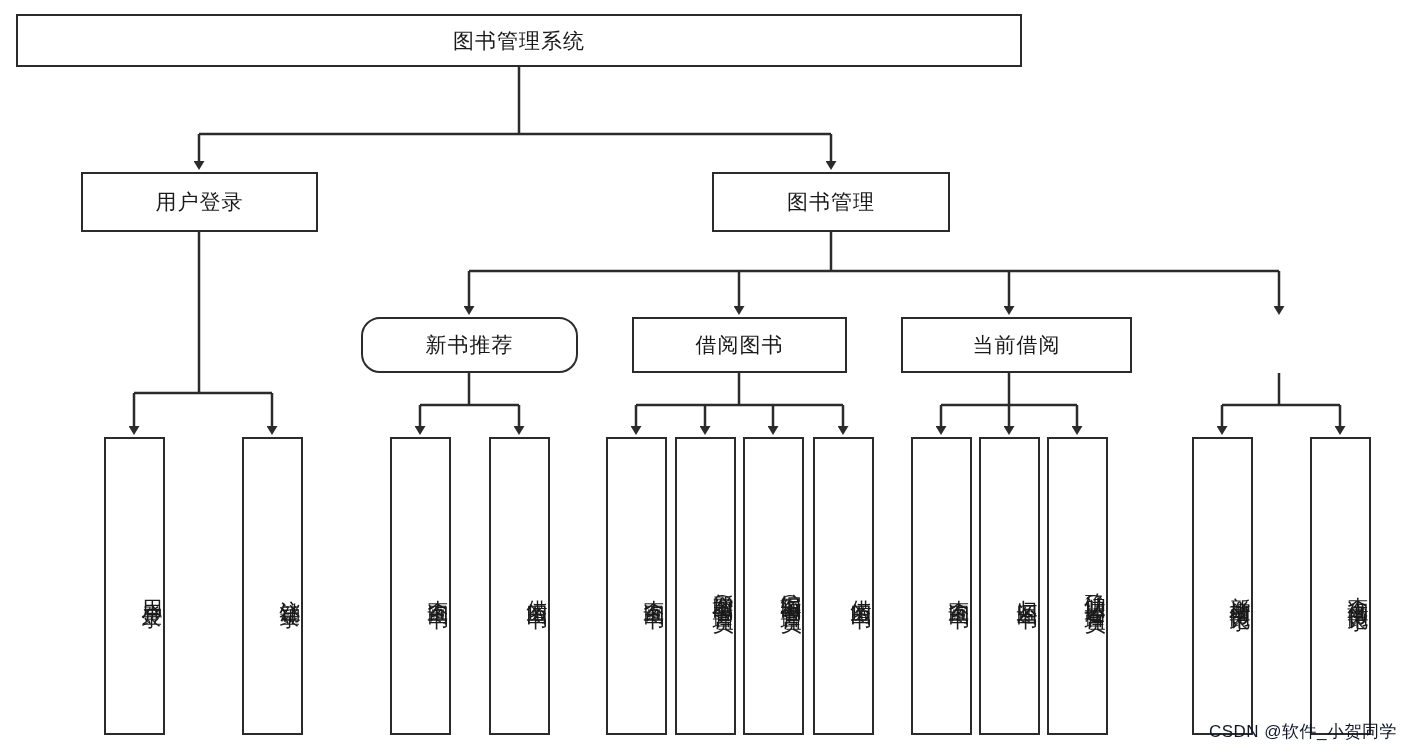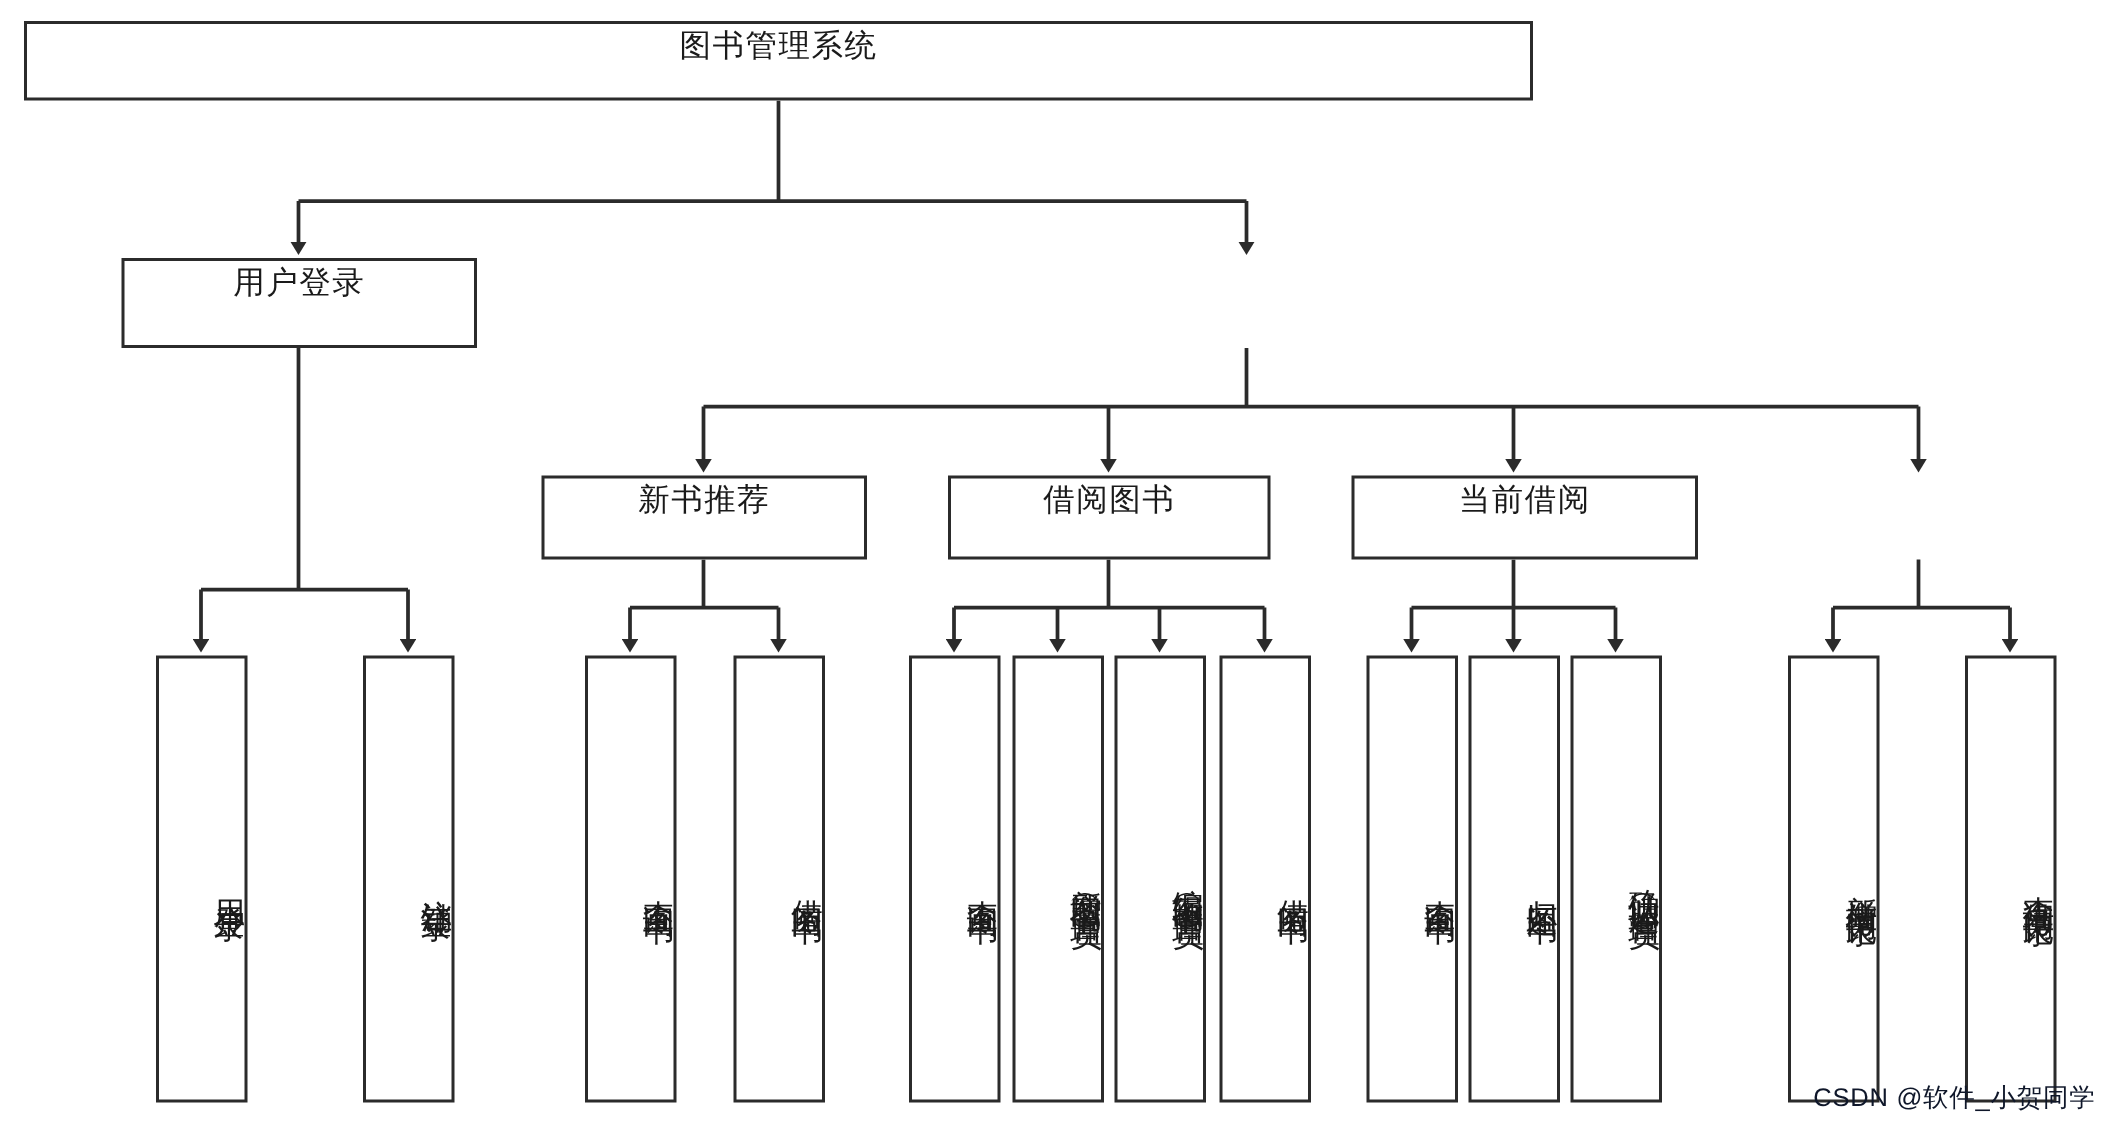--- a/index.html
+++ b/index.html
@@ -17,21 +17,21 @@
     height: 747px;
     background: #ffffff;
     overflow: hidden;
   }
   .box {
     position: absolute;
     box-sizing: border-box;
     border: 2.5px solid #2b2b2b;
     background: #ffffff;
     display: flex;
-    align-items: flex-start;
+    align-items: center;
     justify-content: center;
     color: #1a1a1a;
   }
   .box.h {
     font-size: 21px;
     letter-spacing: 1px;
   }
   .box.v {
     writing-mode: vertical-rl;
     text-orientation: upright;
@@ -120,22 +120,25 @@
     </g>
   </svg>
 
   <div class="box h" style="left:16px; top:14px; width:1006px; height:53px;">
     <span>图书管理系统</span>
   </div>
 
   <div class="box h" style="left:81px; top:172px; width:237px; height:60px;">
     <span>用户登录</span>
   </div>
+  <div class="box h" style="left:712px; top:172px; width:238px; height:60px;">
+    <span>图书管理</span>
+  </div>
 
-  <div class="box h" style="left:361px; top:317px; width:217px; height:56px;">
+  <div class="box h" style="left:361px; top:317px; width:217px; height:56px;border-radius:19px;">
     <span>新书推荐</span>
   </div>
   <div class="box h" style="left:632px; top:317px; width:215px; height:56px;">
     <span>借阅图书</span>
   </div>
   <div class="box h" style="left:901px; top:317px; width:231px; height:56px;">
     <span>当前借阅</span>
   </div>
 
   <div class="box v" style="left:104px; top:437px; width:61px; height:298px;">

